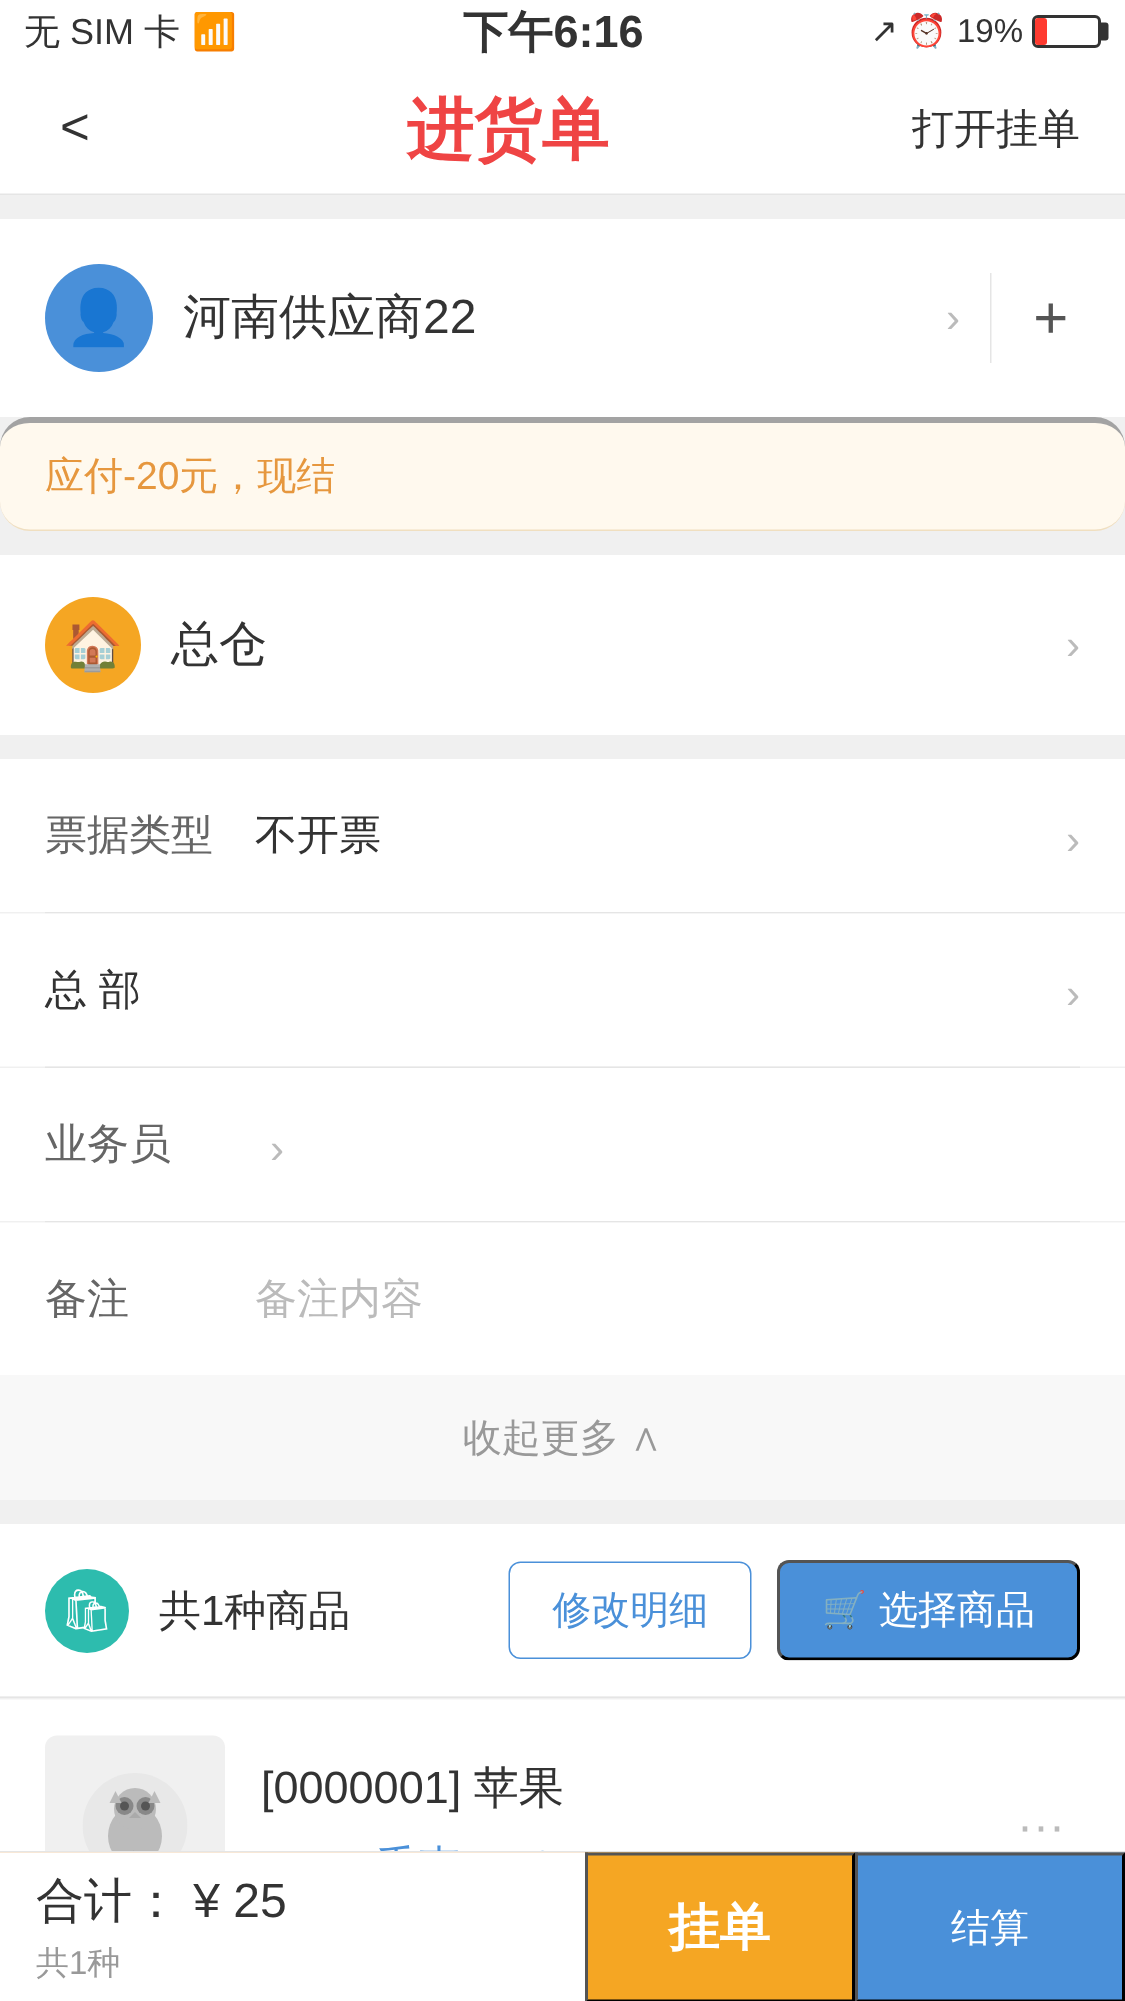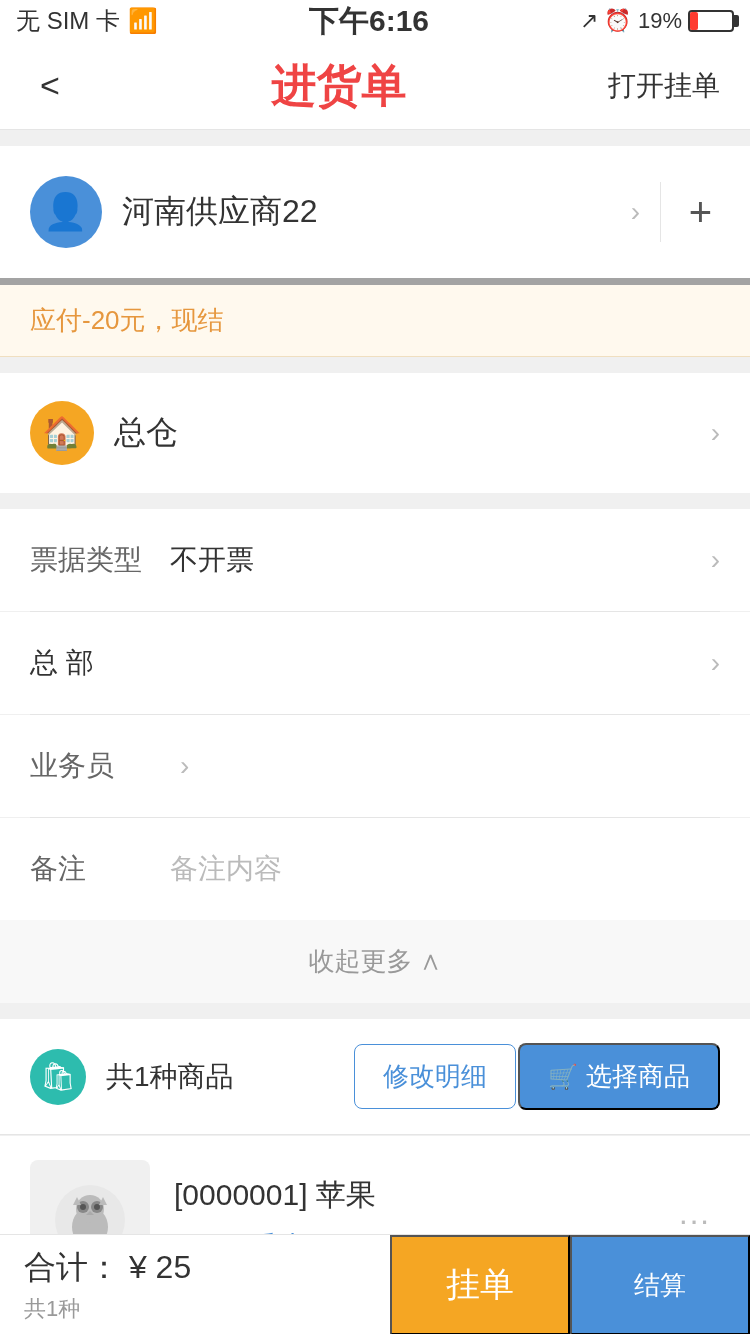--- a/index.html
+++ b/index.html
@@ -89,43 +89,44 @@
       border-left: 1px solid #e5e5e5; margin-left: 20px; padding-left: 20px;
       cursor: pointer;
     }
 
     
     .info-banner {
       background: #fff9ee;
       padding: 18px 30px;
       font-size: 26px;
       color: #e6973e;
-      border-top: 7px solid #a3a3a3;
+      border-top: 4px solid #a3a3a3;
       border-bottom: 1px solid #f0dfc0;
+      border-radius: 20px;
     }
 
     
     .warehouse-row {
       background: #fff;
       display: flex;
       align-items: center;
       padding: 28px 30px;
     }
     .warehouse-icon {
       width: 64px; height: 64px; border-radius: 50%; background: #f5a623;
       display: flex; align-items: center; justify-content: center;
       color: #fff; font-size: 32px; margin-right: 20px;
     }
     .warehouse-name { flex: 1; font-size: 32px; color: #333; }
 
     
     .form-row {
       background: #fff;
       display: flex;
-      align-items: center;
+      align-items: flex-end;
       padding: 32px 30px;
       min-height: 100px;
     }
     .form-label {
       font-size: 28px; color: #666; width: 140px; flex-shrink: 0;
     }
     .form-value {
       flex: 1; font-size: 28px; color: #333;
     }
     .form-value.placeholder {
@@ -153,21 +154,21 @@
     }
     .products-icon {
       width: 56px; height: 56px; border-radius: 50%; background: #2dbcae;
       display: flex; align-items: center; justify-content: center;
       color: #fff; font-size: 26px; margin-right: 20px; flex-shrink: 0;
     }
     .products-count { flex: 1; font-size: 28px; color: #333; }
     .btn-outline {
       border: 1.5px solid #4a90d9; border-radius: 8px;
       padding: 14px 28px; font-size: 26px; color: #4a90d9;
-      background: #fff; cursor: pointer; margin-right: 2px;
+      background: #fff; cursor: pointer; margin-right: 17px;
     }
     .btn-primary {
       border-radius: 8px;
       padding: 14px 28px; font-size: 26px; color: #fff;
       background: #4a90d9; cursor: pointer;
       display: flex; align-items: center; gap: 8px;
     }
 
     
     .product-item {
@@ -202,21 +203,21 @@
     .total-section {
       flex: 1; display: flex; flex-direction: column;
       justify-content: center; padding: 0 24px;
       background: #fff;
     }
     .total-amount { font-size: 32px; color: #333; font-weight: 500; }
     .total-count { font-size: 22px; color: #999; margin-top: 4px; }
     .action-btn-hang {
       width: 180px; height: 100px; background: #f5a623;
       display: flex; align-items: center; justify-content: center;
-      font-size: 34px; color: #fff; font-weight: 400; cursor: pointer;
+      font-size: 34px; color: #fff; font-weight: 700; cursor: pointer;
     }
     .action-btn-checkout {
       width: 180px; height: 100px; background: #4a90d9;
       display: flex; align-items: center; justify-content: center;
       font-size: 26px; color: #fff; font-weight: 500; cursor: pointer;
     }
 
     .product-spacer { height: 110px; }
   </style>
 </head>

